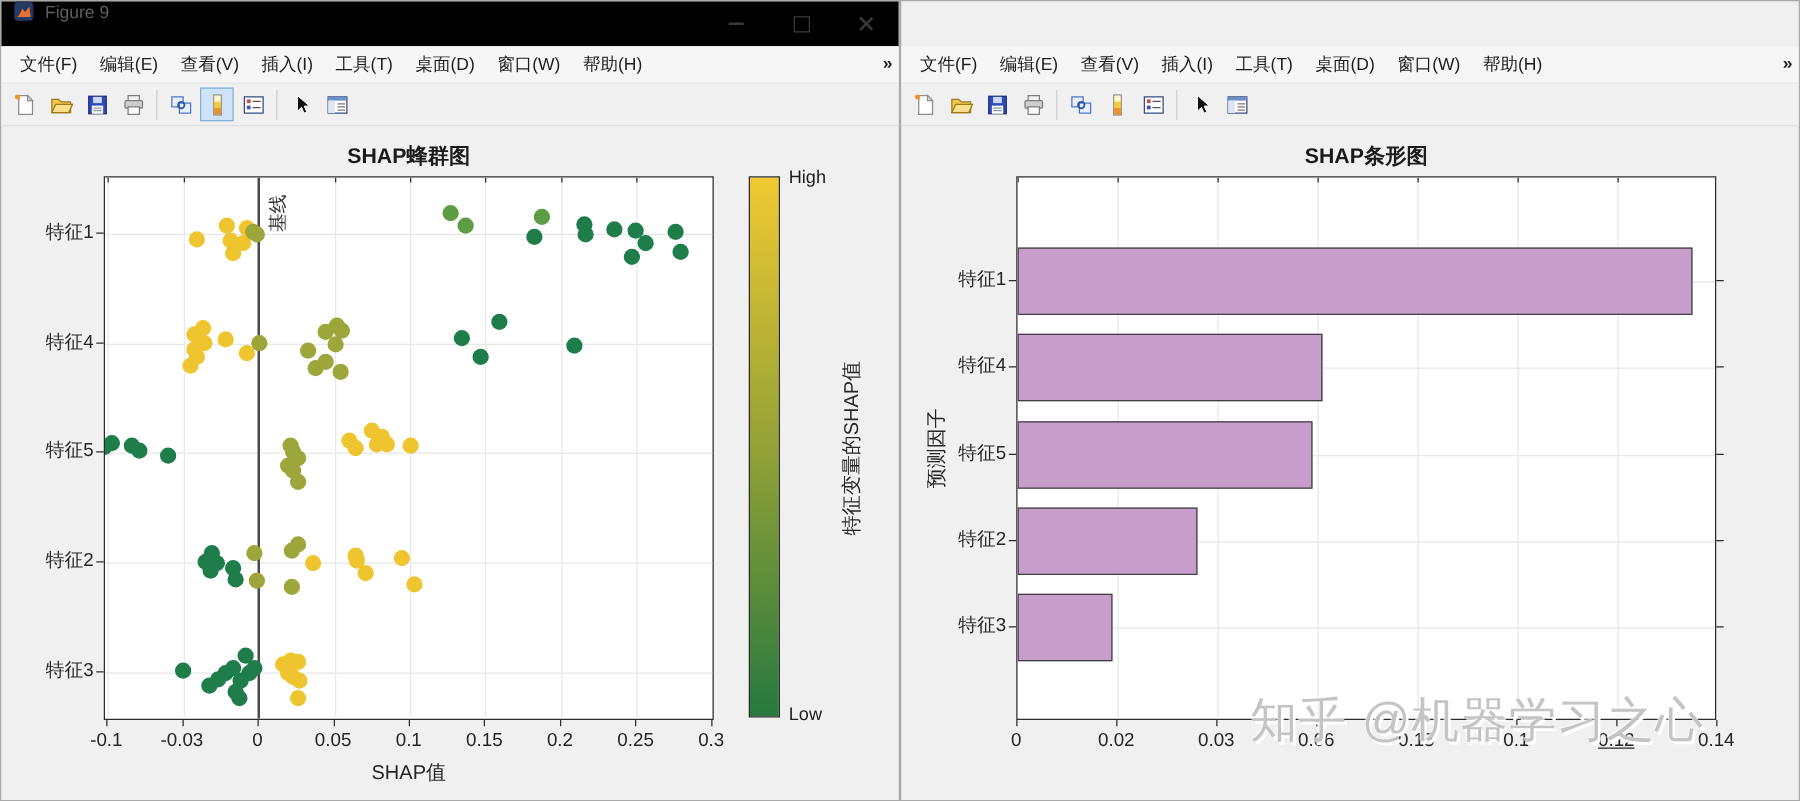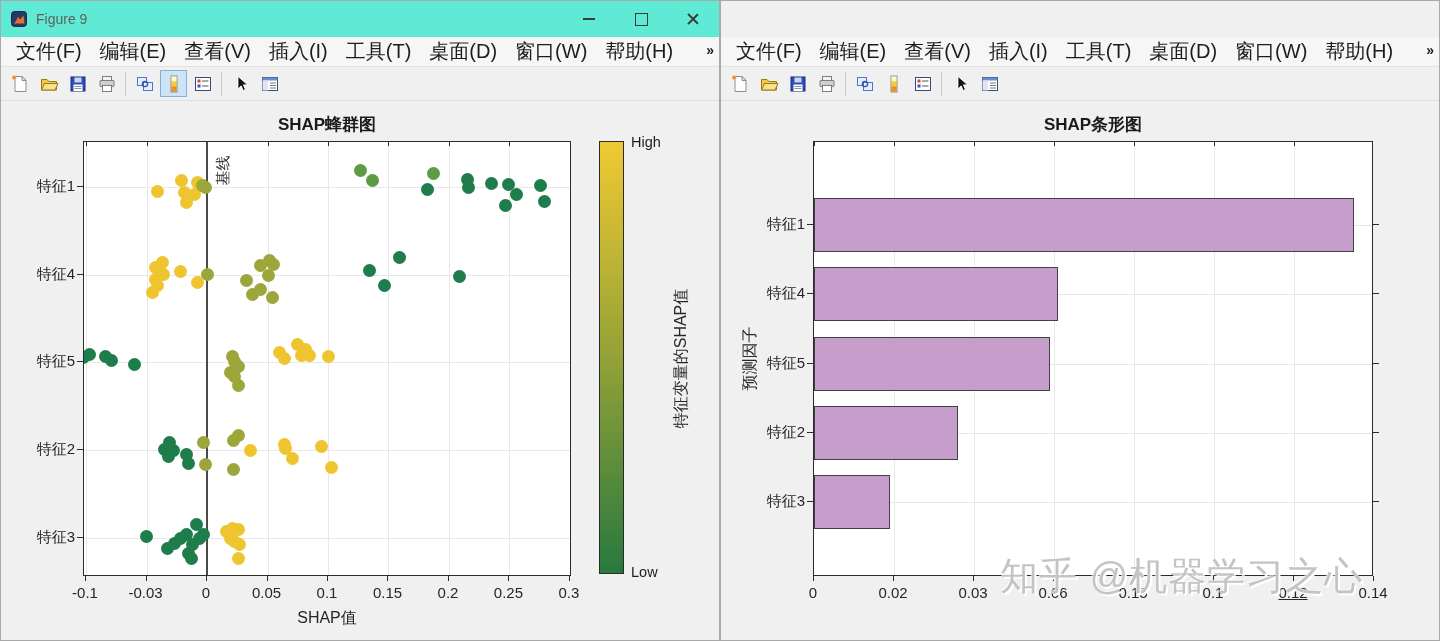--- a/index.html
+++ b/index.html
@@ -1,35 +1,35 @@
 <!DOCTYPE html>
 <html style="--figure-bg: #F0F0F0; --axes-bg: #FFFFFF; --grid: #E8E8E8; --axis: #2B2B2B; --baseline: #4A4A4A; --watermark: #C4C4C4; --active-bg: #CFE3F6; --active-border: #84AFD9;"><head>
 <meta charset="utf-8">
 <style>
   html,body{margin:0;padding:0;width:1440px;height:641px;overflow:hidden;
     font-family:"Liberation Sans","DejaVu Sans",sans-serif;background:#dcdcdc;position:relative;}
   .window{position:absolute;top:0;height:641px;background:var(--figure-bg);
     border:1px solid #a9a9a9;box-sizing:border-box;overflow:hidden;}
   
-  .titlebar{position:absolute;left:0;right:0;top:0;height:36px;background:#5eead4;
-    display:flex;align-items:center;}
+  .titlebar{position:absolute;left:0;right:0;top:0;height:36px;background:#000000;
+    display:flex;align-items:flex-start;}
   .app-icon{margin-left:10px;width:16px;height:16px;flex:0 0 auto;}
   .window-title{margin-left:9px;font-size:14px;color:#5f5f5f;}
   .win-controls{position:absolute;right:0;top:0;height:36px;display:flex;}
   .win-btn{width:52px;height:36px;display:flex;align-items:center;justify-content:center;cursor:pointer;}
   .glyph-min{width:12px;height:2px;background:#3a3a3a;}
   .glyph-max{width:11px;height:11px;border:1.3px solid #3a3a3a;background:transparent;}
   .glyph-close{position:relative;width:14px;height:14px;}
   .glyph-close::before,.glyph-close::after{content:"";position:absolute;left:6.3px;top:0;
     width:1.5px;height:14px;background:#3a3a3a;}
   .glyph-close::before{transform:rotate(45deg);}
   .glyph-close::after{transform:rotate(-45deg);}
   .menubar{position:absolute;left:0;right:0;top:36px;height:30px;background:#f6f6f6;
     border-bottom:1px solid #e3e3e3;display:flex;align-items:center;padding-left:6px;box-sizing:border-box;}
-  .menu-item{font-size:20px;color:#1c1c1c;padding:0 9px;cursor:default;}
+  .menu-item{font-size:14px;color:#1c1c1c;padding:0 9px;cursor:default;}
   .menu-overflow{position:absolute;right:5px;top:5px;font-size:14px;color:#222;font-weight:bold;}
   .toolbar{position:absolute;left:0;right:0;top:66px;height:34px;background:var(--figure-bg);
     border-bottom:1px solid #e0e0e0;display:flex;align-items:center;padding-left:4px;box-sizing:border-box;}
   .tb-btn{width:27px;height:27px;margin:0 1px;background:transparent;border:1px solid transparent;
     display:flex;align-items:center;justify-content:center;padding:0;cursor:pointer;}
   .tb-btn.active{background:var(--active-bg);border:1px solid var(--active-border);}
   .tb-sep{width:1px;height:24px;background:#c9c9c9;margin:0 4px;}
   
   .axes{position:absolute;background:var(--axes-bg);border:1px solid var(--axis);
     box-sizing:border-box;overflow:hidden;}

